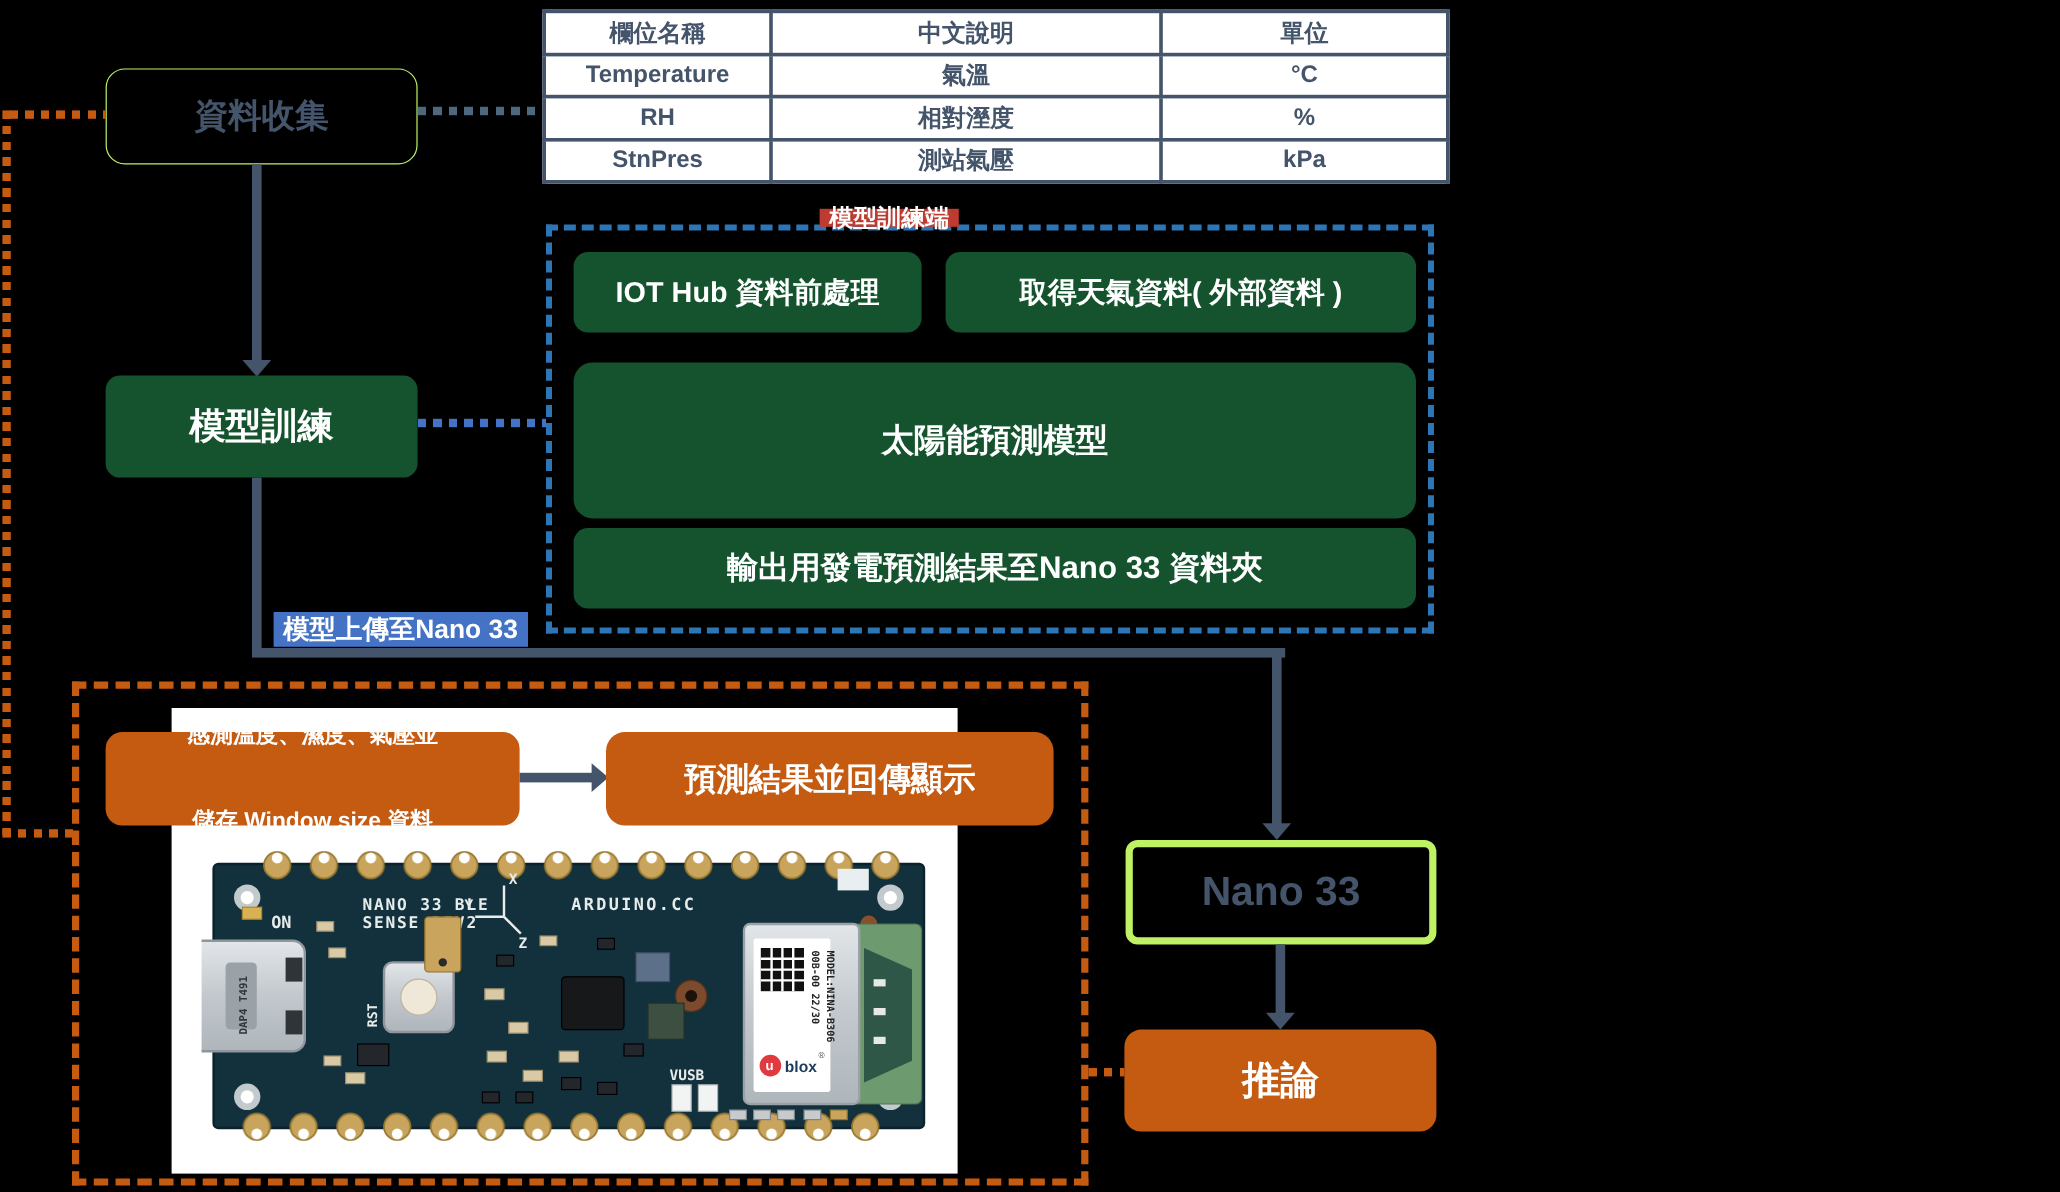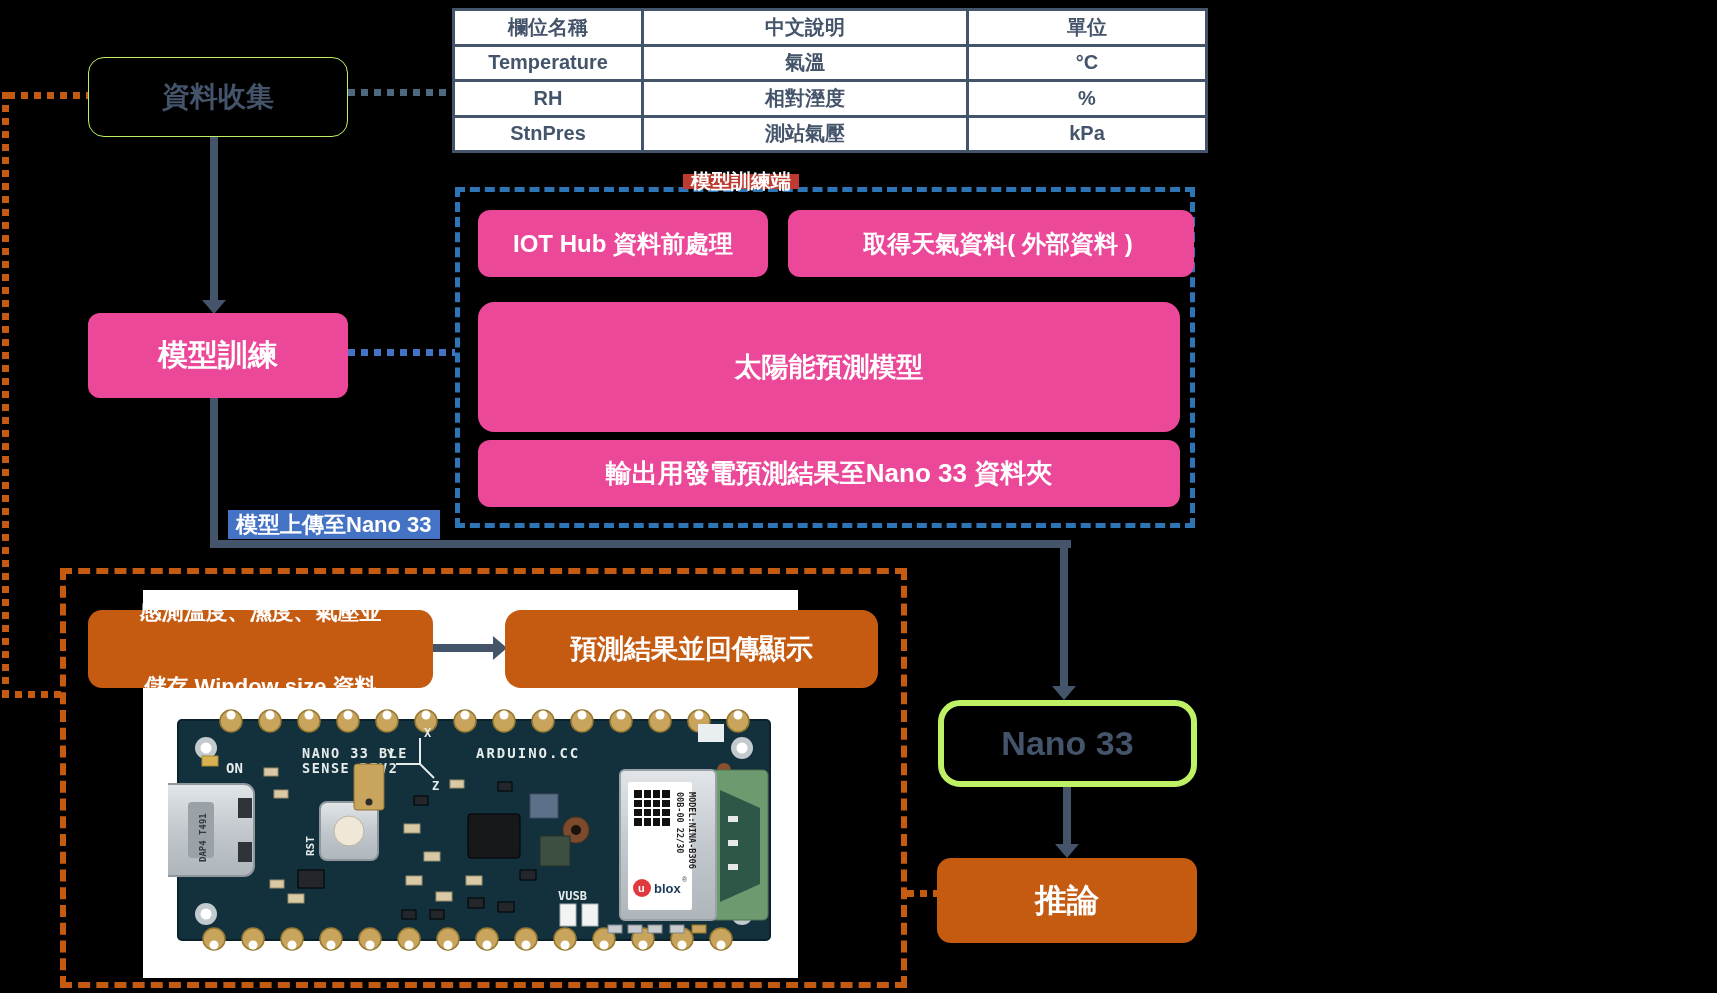--- a/index.html
+++ b/index.html
@@ -10,21 +10,21 @@
   .abs{position:absolute;}
   
   .dh{position:absolute;height:7px;background-image:repeating-linear-gradient(90deg,currentColor 0 7px,transparent 7px 13px);}
   .dv{position:absolute;width:7px;background-image:repeating-linear-gradient(180deg,currentColor 0 7px,transparent 7px 13px);}
   
   .lh{position:absolute;height:8px;background:#44546A;}
   .lv{position:absolute;width:8px;background:#44546A;}
   .ah-down{position:absolute;width:0;height:0;border-left:12px solid transparent;border-right:12px solid transparent;border-top:14px solid #44546A;}
   .ah-right{position:absolute;width:0;height:0;border-top:12px solid transparent;border-bottom:12px solid transparent;border-left:14px solid #44546A;}
   
-  .bluebox{position:absolute;background:#ec4899;color:#fff;border-radius:12px;display:flex;align-items:center;justify-content:center;font-weight:bold;text-align:center;}
+  .bluebox{position:absolute;background:#14532d;color:#fff;border-radius:12px;display:flex;align-items:center;justify-content:center;font-weight:bold;text-align:center;}
   .orangebox{position:absolute;background:#C55A11;color:#fff;border-radius:14px;display:flex;flex-direction:column;align-items:center;justify-content:center;font-weight:bold;text-align:center;}
   .outlinebox{position:absolute;border:1px solid #bef264;border-radius:16px;color:#44546A;display:flex;align-items:center;justify-content:center;font-weight:bold;background:transparent;box-sizing:border-box;}
   .frame1{position:absolute;border:5px dashed #2E75B6;box-sizing:border-box;}
   .frame2{position:absolute;border:6px dashed #C55A11;box-sizing:border-box;}
   .taglabel{position:absolute;color:#fff;font-weight:bold;display:flex;align-items:center;white-space:nowrap;}
   
   table.weather{position:absolute;left:452px;top:8px;width:744px;height:145px;border-collapse:collapse;table-layout:fixed;background:#fff;}
   table.weather td,table.weather th{border:3px solid #44546A;color:#44546A;font-weight:bold;font-size:20px;text-align:center;vertical-align:middle;padding:0;font-family:"Liberation Sans","DejaVu Sans",sans-serif;}
   .col1{width:186px;} .col2{width:322px;} .col3{width:236px;}
   
@@ -81,21 +81,21 @@
   <div class="dh" style="left:348px;top:349px;width:107px;color:#4472C4;"></div>
 
   <div class="frame1" style="left:455px;top:187px;width:740px;height:341px;"></div>
   <div class="taglabel" style="left:683px;top:174px;height:15px;background:#BE3B31;font-size:20px;padding:0 8px;">
     <span>模型訓練端</span>
   </div>
 
   <div class="bluebox" style="left:478px;top:210px;width:290px;height:67px;font-size:24px;">
     <span>IOT Hub 資料前處理</span>
   </div>
-  <div class="bluebox" style="left:788px;top:210px;width:392px;height:67px;font-size:24px;padding-left:14px;">
+  <div class="bluebox" style="left:788px;top:210px;width:392px;height:67px;font-size:24px;">
     <span>取得天氣資料( 外部資料 )</span>
   </div>
   <div class="bluebox" style="left:478px;top:302px;width:702px;height:130px;font-size:27px;border-radius:16px;">
     <span>太陽能預測模型</span>
   </div>
   <div class="bluebox" style="left:478px;top:440px;width:702px;height:67px;font-size:26px;">
     <span>輸出用發電預測結果至Nano 33 資料夾</span>
   </div>
 
   <div class="lv" style="left:210px;top:398px;height:146px;"></div>
@@ -104,21 +104,21 @@
   <div class="ah-down" style="left:1052px;top:686px;"></div>
 
   <div class="taglabel" style="left:228px;top:510px;height:29px;background:#4472C4;font-size:22px;padding:0 8px;">
     <span>模型上傳至Nano 33</span>
   </div>
 
   <div class="frame2" style="left:60px;top:568px;width:847px;height:420px;"></div>
 
   <div class="abs" style="left:143px;top:590px;width:655px;height:388px;background:#fff;"></div>
 
-  <div class="orangebox" style="left:88px;top:610px;width:345px;height:78px;font-size:22px;line-height:1.25;gap:48px;">
+  <div class="orangebox" style="left:88px;top:610px;width:345px;height:78px;font-size:19px;line-height:1.25;gap:48px;">
     <span>感測溫度、濕度、氣壓並</span>
     <span>儲存 Window size 資料</span>
   </div>
 
   <div class="lh" style="left:433px;top:644px;width:62px;"></div>
   <div class="ah-right" style="left:493px;top:636px;"></div>
 
   <div class="orangebox" style="left:505px;top:610px;width:373px;height:78px;font-size:27px;border-radius:16px;">
     <span>預測結果並回傳顯示</span>
   </div>
@@ -264,21 +264,21 @@
     <g fill="#C8CBCE" stroke="#7E8489">
       <rect x="440" y="219" width="14" height="8"></rect>
         <rect x="460" y="219" width="14" height="8"></rect>
       <rect x="480" y="219" width="14" height="8"></rect>
         <rect x="502" y="219" width="14" height="8"></rect>
       <rect x="524" y="219" width="14" height="8" fill="#C9A45C" stroke="#97782F"></rect>
     </g>
     <rect x="530" y="18" width="26" height="18" fill="#E9EEF0"></rect>
   </svg>
 
-  <div class="outlinebox" style="left:938px;top:700px;width:259px;height:87px;font-size:34px;border-width:6px;border-radius:22px;">
+  <div class="outlinebox" style="left:938px;top:700px;width:259px;height:87px;font-size:34px;border-width:6px;border-radius:10px;">
     <span>Nano 33</span>
   </div>
 
   <div class="lv" style="left:1063px;top:787px;height:59px;"></div>
   <div class="ah-down" style="left:1055px;top:844px;"></div>
 
   <div class="orangebox" style="left:937px;top:858px;width:260px;height:85px;font-size:32px;">
     <span>推論</span>
   </div>
 

